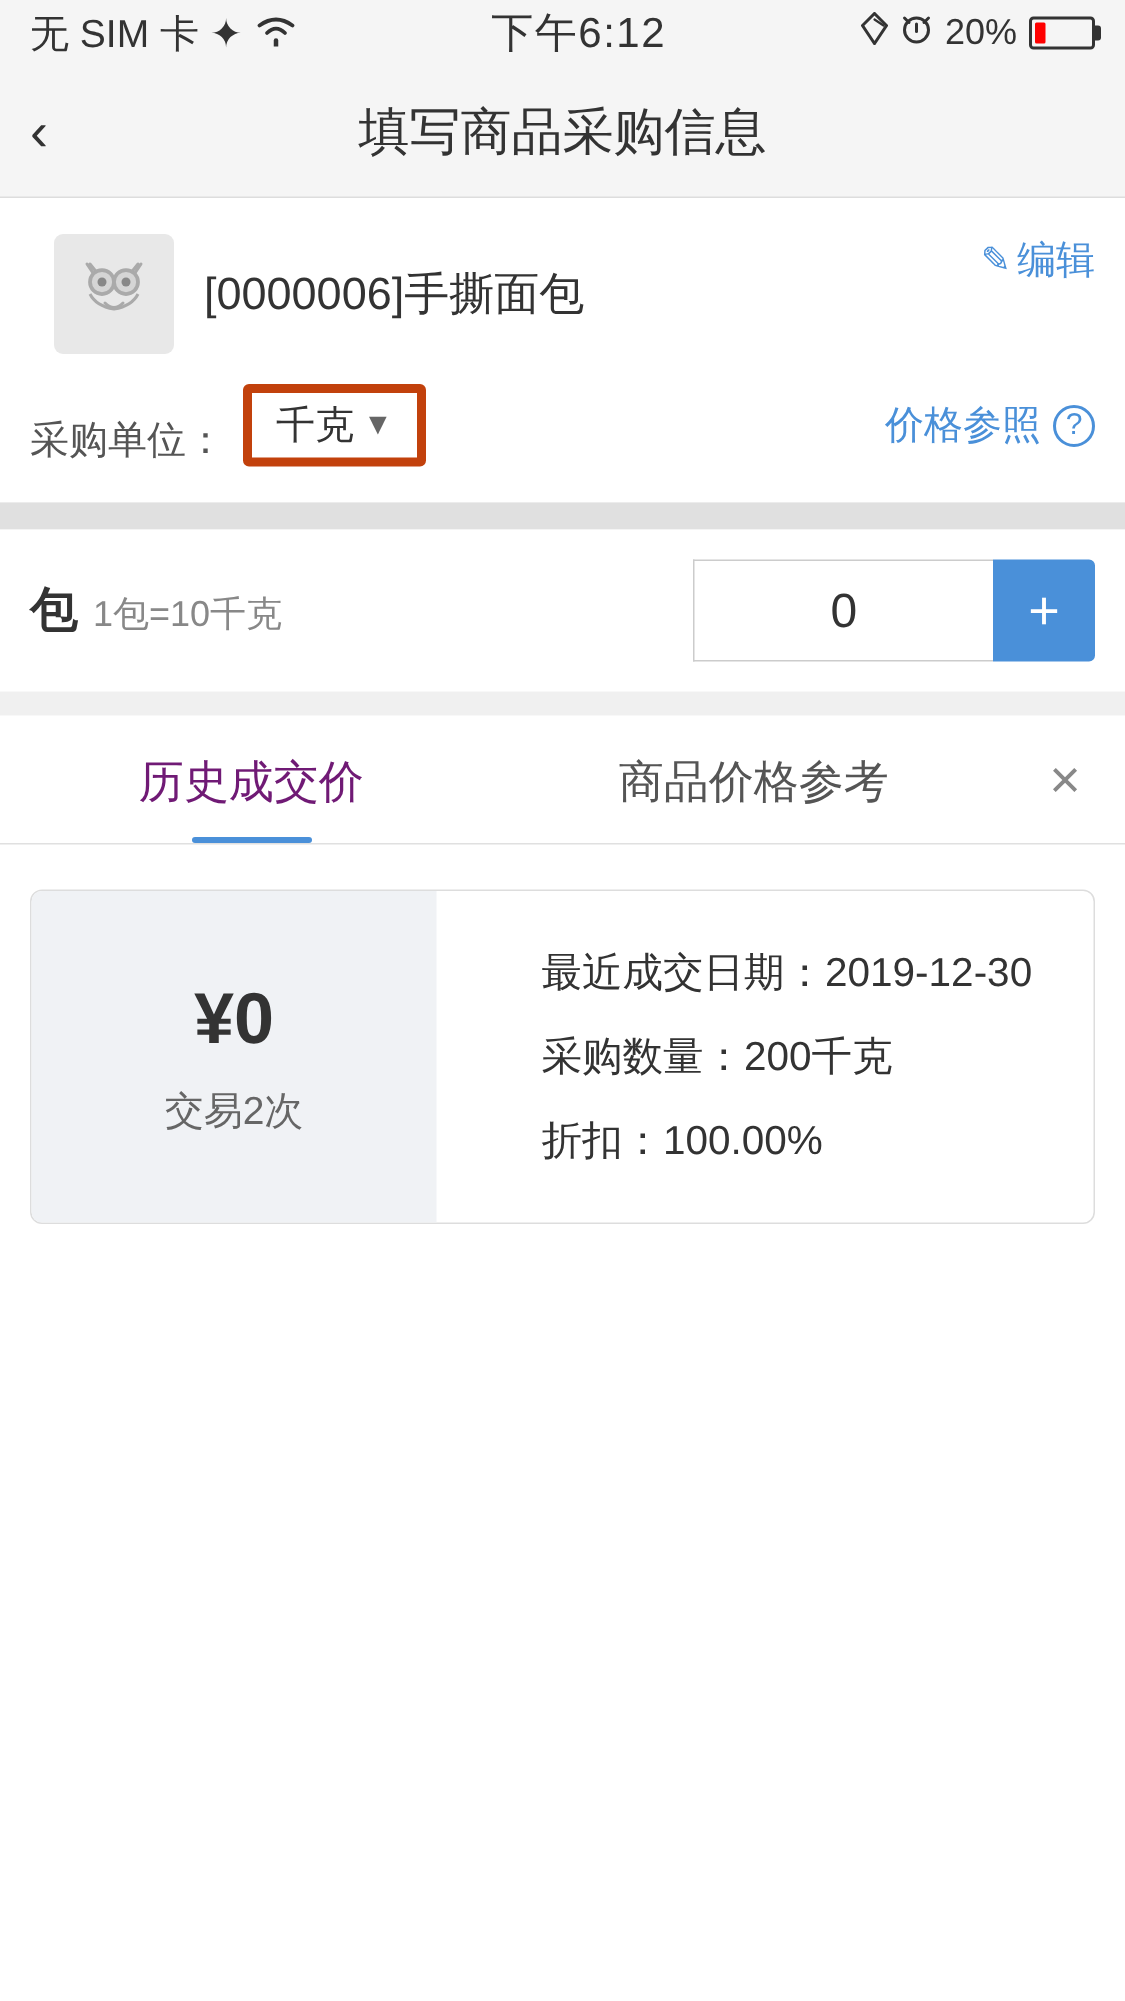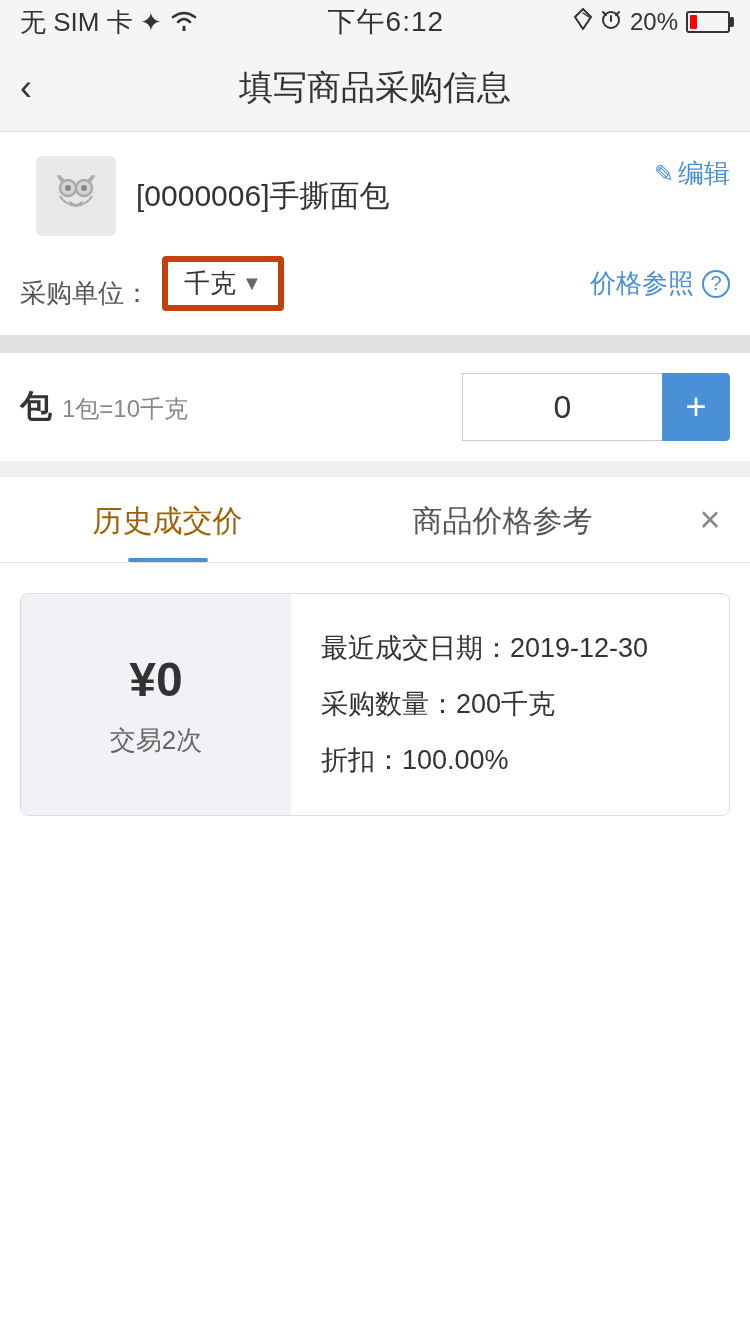--- a/index.html
+++ b/index.html
@@ -272,21 +272,21 @@
     .tab-item {
       flex: 1;
       text-align: center;
       padding: 24px 0 20px;
       font-size: 30px;
       color: #555;
       cursor: pointer;
       position: relative;
     }
     .tab-item.active {
-      color: #a16207;
+      color: #701a75;
     }
     .tab-item.active::after {
       content: '';
       position: absolute;
       bottom: 0;
       left: 50%;
       transform: translateX(-50%);
       width: 80px;
       height: 4px;
       background: #4a90d9;
@@ -335,20 +335,21 @@
       flex: 1;
       padding: 36px 30px;
       display: flex;
       flex-direction: column;
       gap: 18px;
     }
     .card-detail-row {
       font-size: 27px;
       color: #333;
       line-height: 1.4;
+      margin-left: 40px;
     }
 
     
     .bottom-area {
       width: 750px;
       min-height: 620px;
       background: #fff;
     }
   </style>
 </head>

